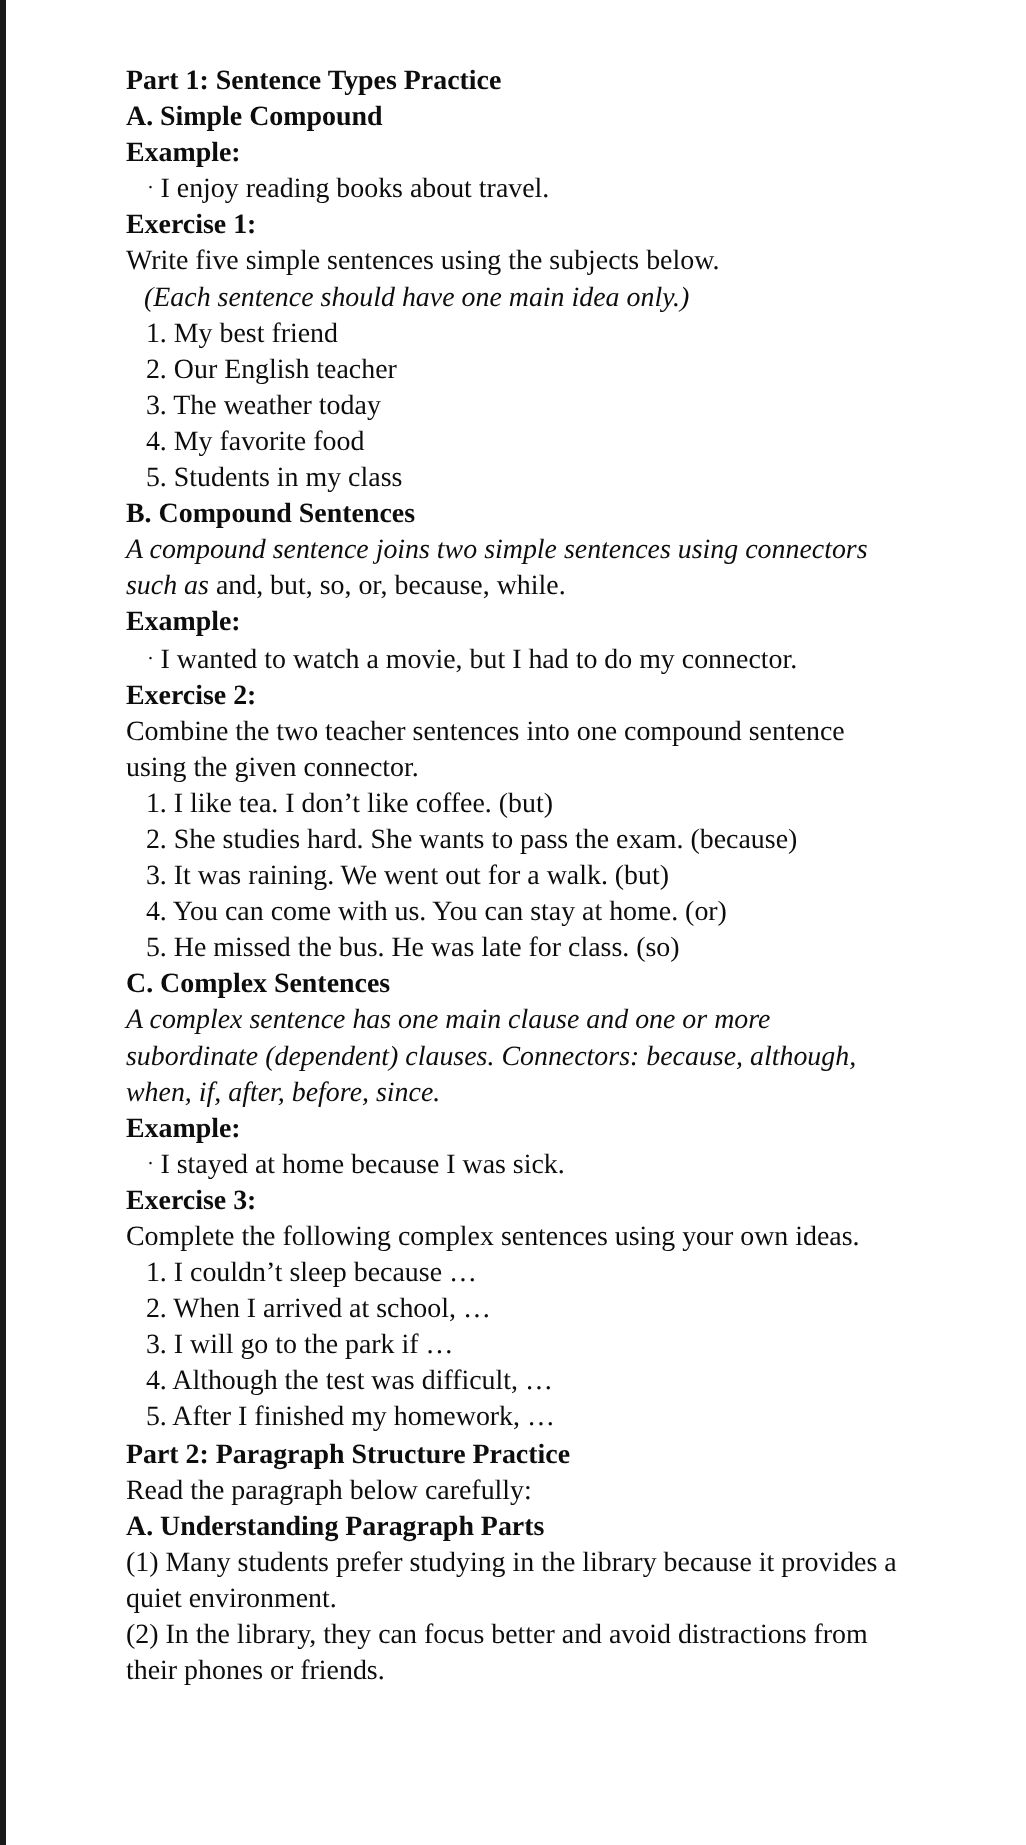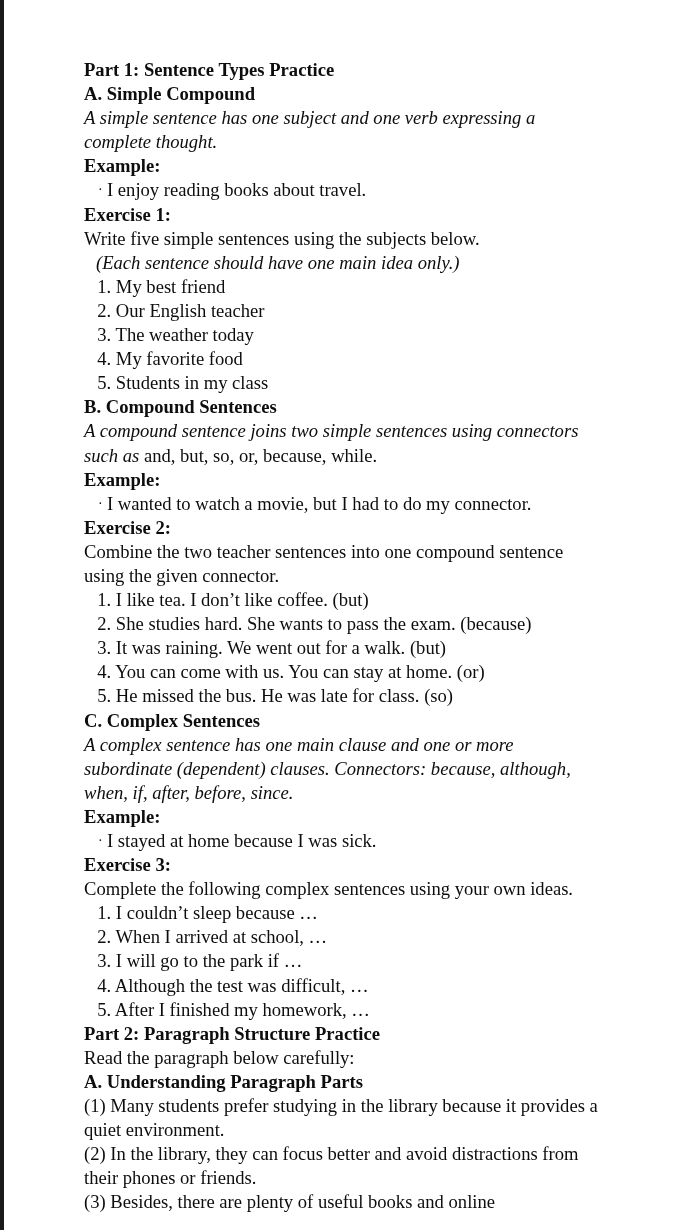--- a/index.html
+++ b/index.html
@@ -24,21 +24,21 @@
     width: 4px;
     height: 1230px;
     background: #1a1a1a;
   }
   .page {
     position: absolute;
     left: 0;
     top: 0;
     width: 684px;
     height: 1230px;
-    padding: 58px 84px 0 84px;
+    padding: 42px 84px 0 84px;
     box-sizing: border-box;
   }
   .doc {
     width: 516px;
     font-size: 18.6px;
     line-height: 24.1px;
   }
   .blk { margin: 0; padding: 0; }
 
   
@@ -75,21 +75,20 @@
 </style>
 </head>
 <body>
 
 <div class="page-edge-left"></div>
 
 <div class="page">
   <div class="doc" id="doc-body">
       <p class="blk heading">Part 1: Sentence Types Practice</p>
       <p class="blk subheading">A. Simple Compound</p>
-      <p class="blk definition">A simple sentence has one subject and one verb expressing a complete thought.</p>
       <p class="blk label">Example:</p>
       <p class="blk bullet"><span class="dot">·</span><span class="plain">I enjoy reading books about travel.</span></p>
       <p class="blk label">Exercise 1:</p>
       <p class="blk"><span class="plain">Write </span><span class="b">five simple sentences</span><span class="plain"> using the subjects below.</span></p>
       <p class="blk note">(Each sentence should have one main idea only.)</p>
       <p class="blk num-item"><span class="num">1. </span><span class="plain">My best friend</span></p>
       <p class="blk num-item"><span class="num">2. </span><span class="plain">Our English teacher</span></p>
       <p class="blk num-item"><span class="num">3. </span><span class="plain">The weather today</span></p>
       <p class="blk num-item"><span class="num">4. </span><span class="plain">My favorite food</span></p>
       <p class="blk num-item"><span class="num">5. </span><span class="plain">Students in my class</span></p>
@@ -113,15 +112,14 @@
       <p class="blk num-item"><span class="num">1. </span><span class="plain">I couldn’t sleep because …</span></p>
       <p class="blk num-item"><span class="num">2. </span><span class="plain">When I arrived at school, …</span></p>
       <p class="blk num-item"><span class="num">3. </span><span class="plain">I will go to the park if …</span></p>
       <p class="blk num-item"><span class="num">4. </span><span class="plain">Although the test was difficult, …</span></p>
       <p class="blk num-item"><span class="num">5. </span><span class="plain">After I finished my homework, …</span></p>
       <p class="blk heading">Part 2: Paragraph Structure Practice</p>
       <p class="blk"><span class="plain">Read the paragraph below carefully:</span></p>
       <p class="blk subheading">A. Understanding Paragraph Parts</p>
       <p class="blk"><span class="b">(1)</span><span class="plain"> Many students prefer studying in the library because it provides a quiet environment.</span></p>
       <p class="blk"><span class="b">(2)</span><span class="plain"> In the library, they can focus better and avoid distractions from their phones or friends.</span></p>
-      <p class="blk"><span class="b">(3)</span><span class="plain"> Besides, there are plenty of useful books and online</span></p>
     </div>
 </div>
 
 </body></html>

